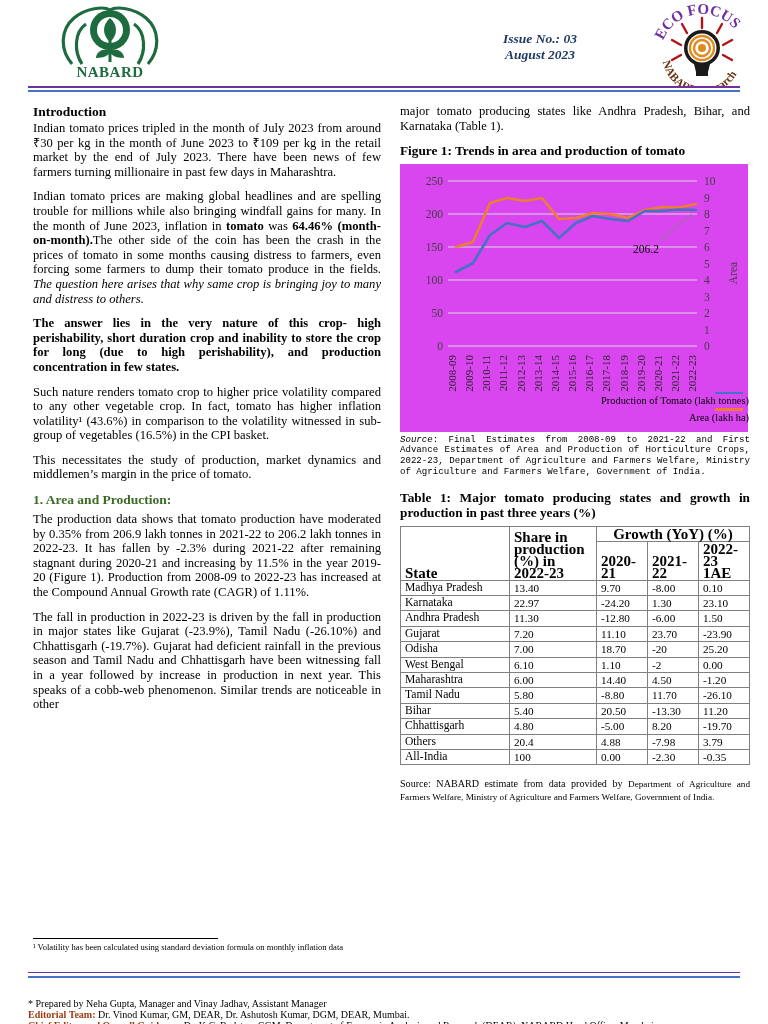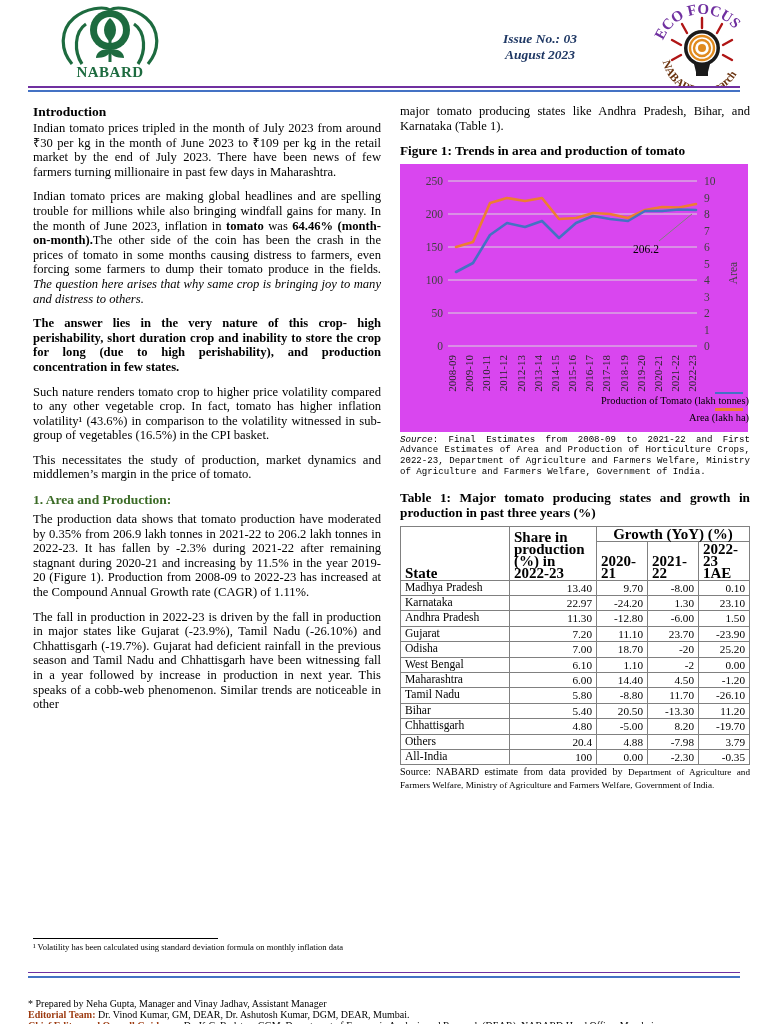--- a/index.html
+++ b/index.html
@@ -84,25 +84,25 @@
     border:1px solid #808080;padding:1px 4px;font-size:11.2px;line-height:12.4px;
     vertical-align:bottom;
   }
   table.data th{font-weight:bold;font-size:15px;line-height:12px;}
   th.c-state{width:100px;text-align:left;}
   th.c-share{width:78px;text-align:left;}
   th.c-yr{text-align:left;}
   th.c-growth{text-align:center;vertical-align:middle;border-bottom:1.6px solid #595959;}
   tr.head2 th{border-top:none;}
   table.data td.state{text-align:left;font-size:11.6px;}
-  table.data td.num{text-align:right;}
+  table.data td.num{text-align:left;}
   tr.firstdata td{border-top:1.6px solid #595959;}
   td.two-line{line-height:11.8px;}
   .tbl-src{
-    font-size:10.1px;line-height:11.6px;text-align:justify;margin:1px 0 0 0;
+    font-size:10.1px;line-height:11.6px;text-align:justify;margin:13px 0 0 0;
   }
   .tbl-src .small{font-size:9.2px;}
 
   
   .footnote{
     position:absolute;left:33px;top:938px;width:348px;
   }
   .footnote .fn-rule{width:185px;height:1px;background:#000;margin-bottom:3px;}
   .footnote p{
     font-size:8.6px;line-height:10.2px;margin:0;font-family:"Liberation Serif", serif;

